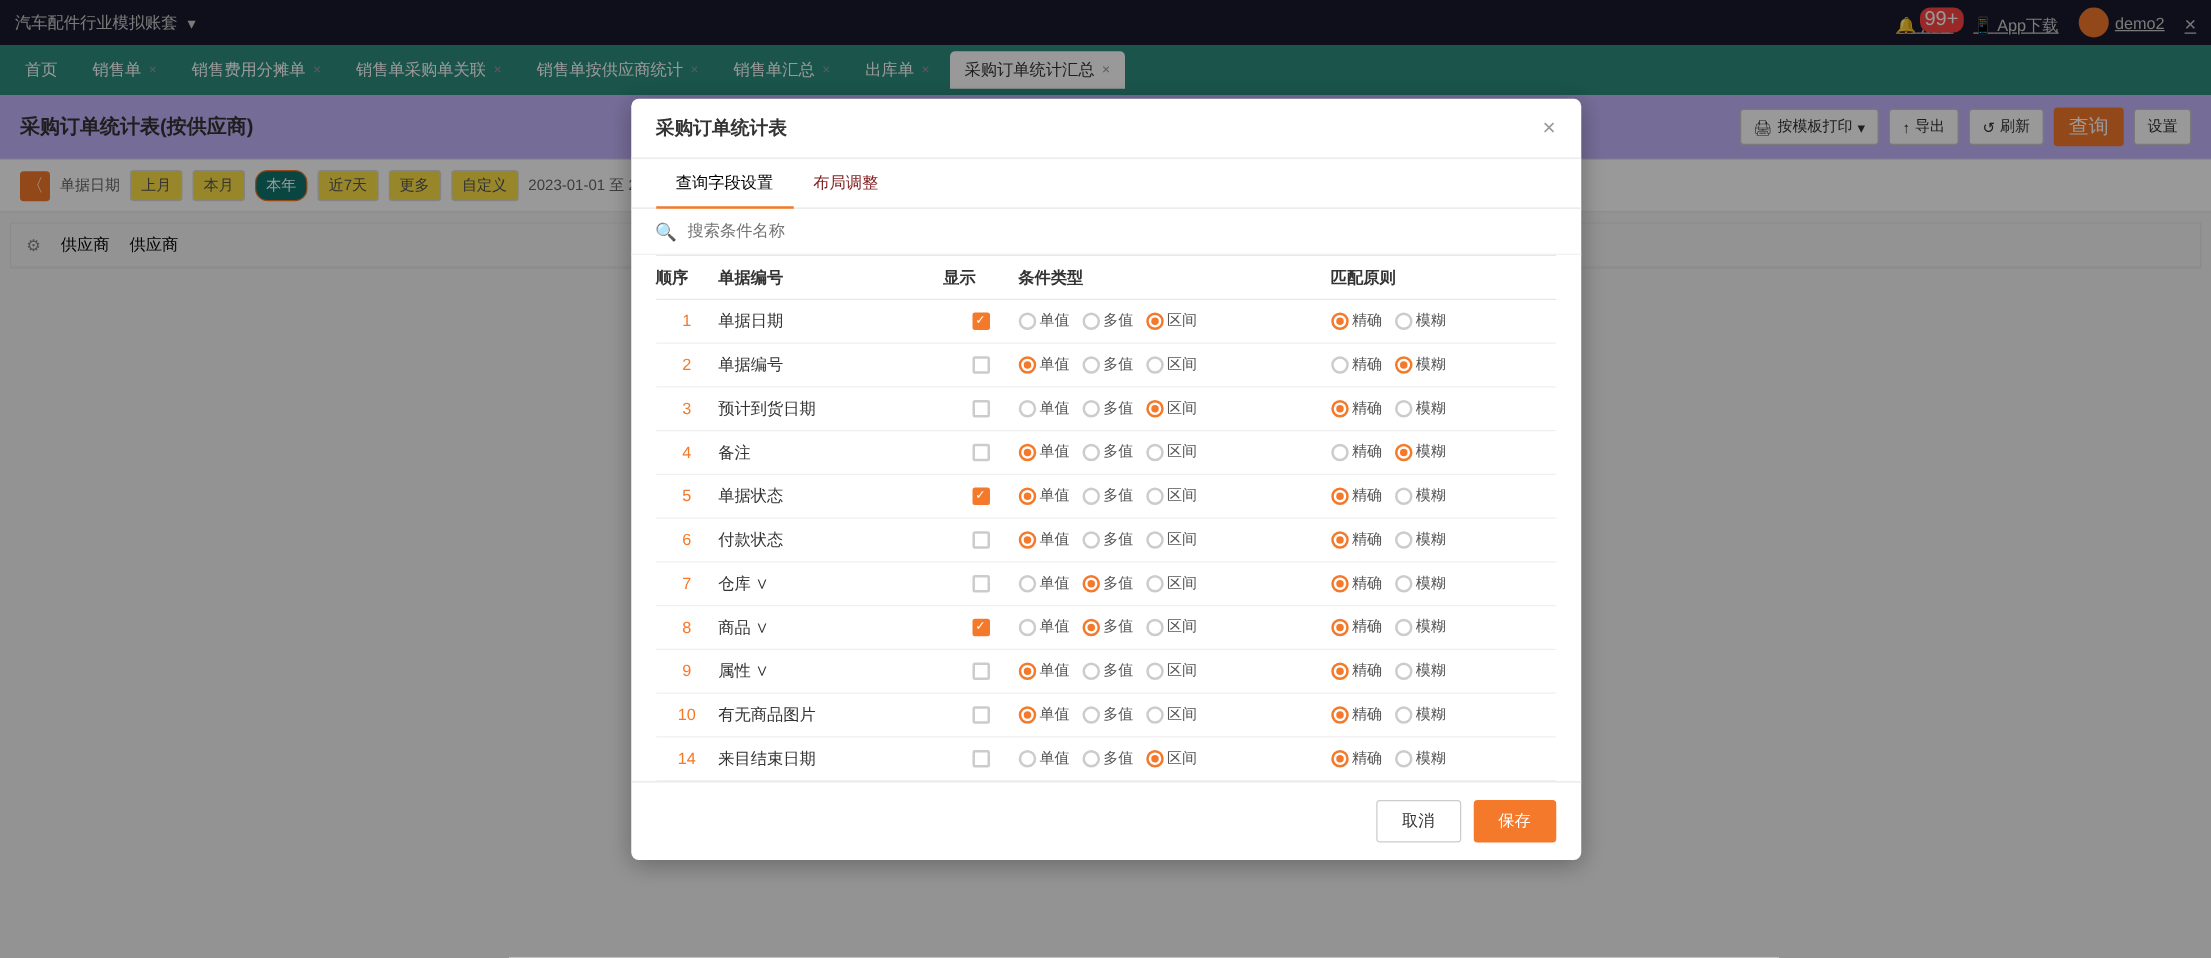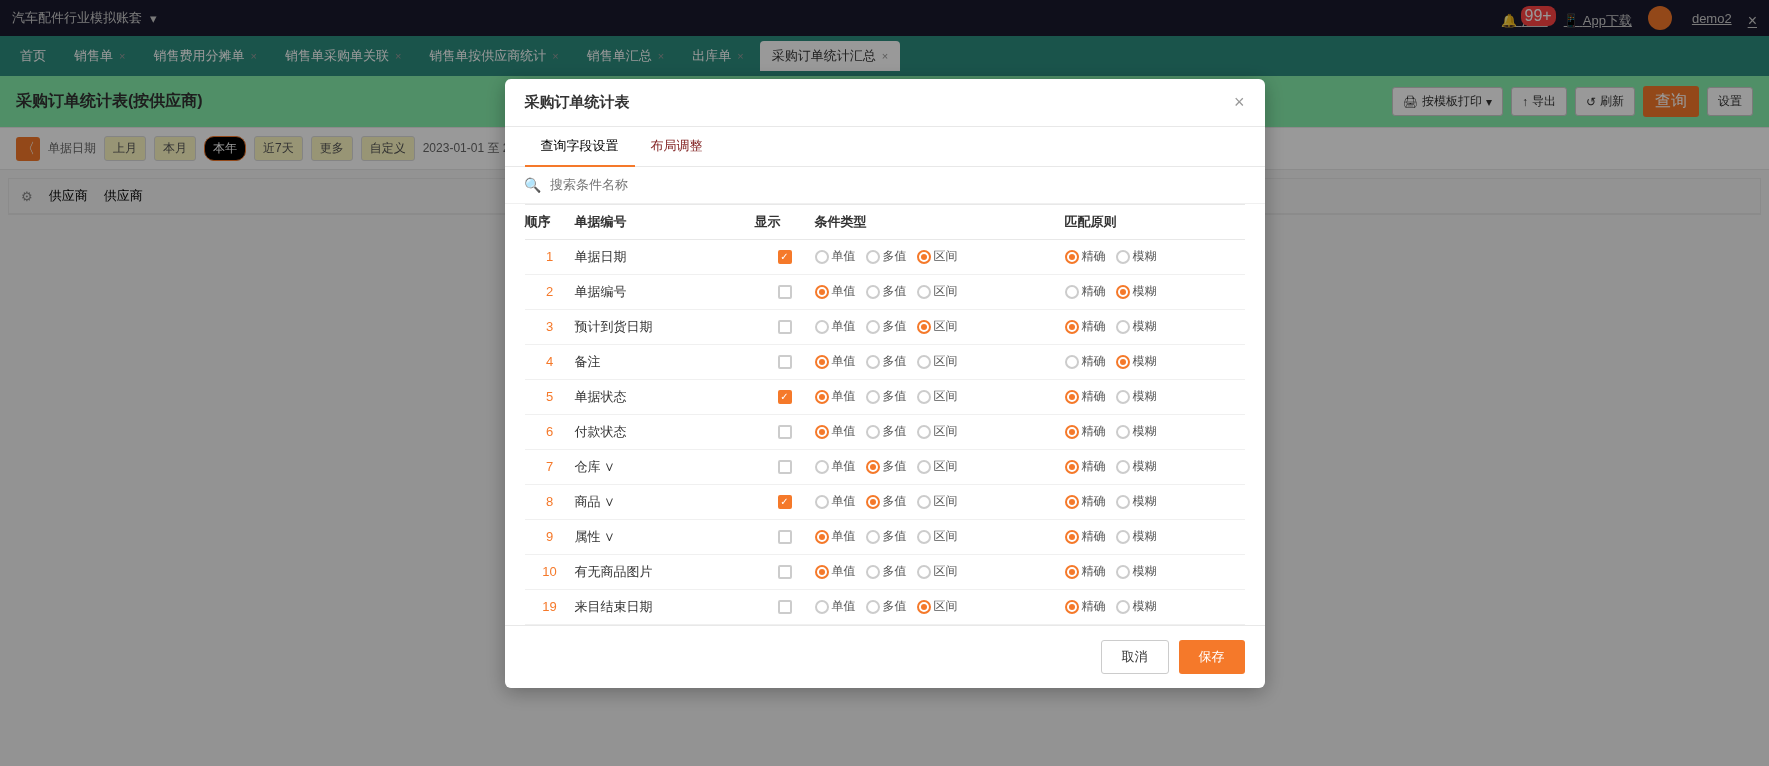--- a/index.html
+++ b/index.html
@@ -59,21 +59,21 @@
 
     
     .page-area {
       background: #f5f5f5;
       min-height: calc(766px - 36px - 40px);
       position: relative;
     }
 
     
     .page-header {
-      background: #86efac;
+      background: #c4b5fd;
       padding: 10px 16px;
       display: flex;
       align-items: center;
       justify-content: space-between;
       border-bottom: 1px solid #e8e8e8;
     }
     .page-title { font-size: 16px; font-weight: bold; color: #333; }
     .page-header-actions { display: flex; align-items: center; gap: 8px; }
     .btn-outline {
       border: 1px solid #ccc;
@@ -116,28 +116,28 @@
       cursor: pointer;
       font-size: 14px;
       display: flex;
       align-items: center;
       justify-content: center;
     }
     .filter-label { font-size: 12px; color: #666; }
     .filter-btn {
       padding: 3px 8px;
       border: 1px solid #ddd;
-      background: #fef9c3;
+      background: #fde047;
       border-radius: 3px;
       cursor: pointer;
       font-size: 12px;
       color: #555;
     }
     .filter-btn.active-orange {
-      background: #000000;
+      background: #0f766e;
       color: #fff;
       border-color: #f5792a;
       border-radius: 10px;
     }
     .filter-date { font-size: 12px; color: #666; }
 
     
     .table-area {
       background: #fff;
       margin: 8px;
@@ -353,21 +353,21 @@
   <div class="top-bar-right">
     <span class="notification">
       <span>🔔</span>
       <span>消息</span>
       <span class="badge">99+</span>
     </span>
     <span>
       <span>📱</span>
       <span>App下载</span>
     </span>
-    <span style="display:flex;align-items:center;gap:20px;">
+    <span style="display:flex;align-items:center;gap:5px;">
       <span style="width:24px;height:24px;background:#f5792a;border-radius:50%;display:inline-block;"></span>
       <span>demo2</span>
     </span>
     <span class="close-btn-top">×</span>
   </div>
 </div>
 
 <div class="tab-bar">
   <div class="tab-item">
     <span>首页</span>
@@ -784,21 +784,21 @@
               <div class="radio-circle checked"></div>
               <span class="radio-label">精确</span>
             </div>
             <div class="radio-item">
               <div class="radio-circle"></div>
               <span class="radio-label">模糊</span>
             </div>
           </div>
         </div>
         <div class="modal-table-row">
-          <span class="col-order" style="color: rgb(245, 121, 42); text-align: center;">19</span>
+          <span class="col-order" style="color: rgb(245, 121, 42); text-align: center;">14</span>
           <span>来目结束日期</span>
           <div class="checkbox-wrap">
             <div class="checkbox-box"></div>
           </div>
           <div class="radio-group">
             <div class="radio-item">
               <div class="radio-circle"></div>
               <span class="radio-label">单值</span>
             </div>
             <div class="radio-item">

